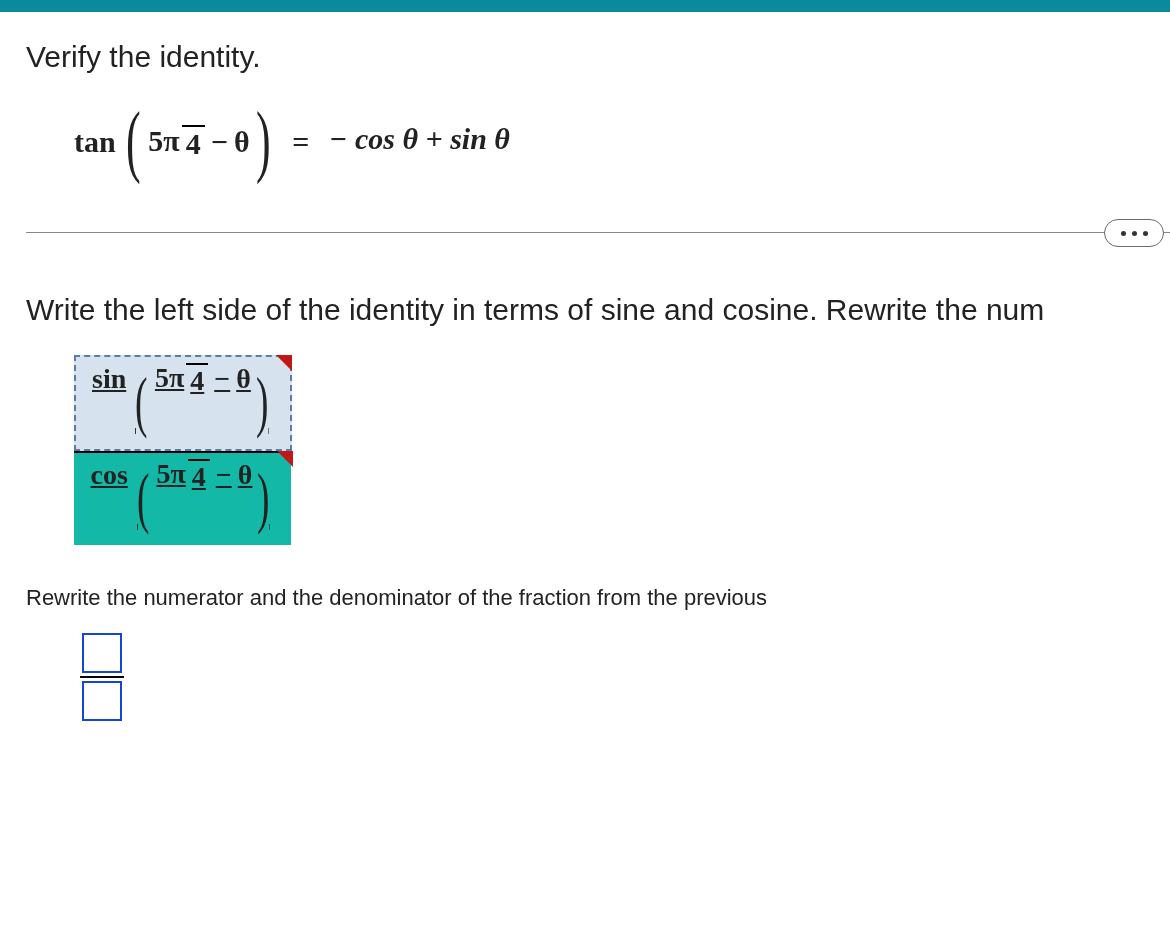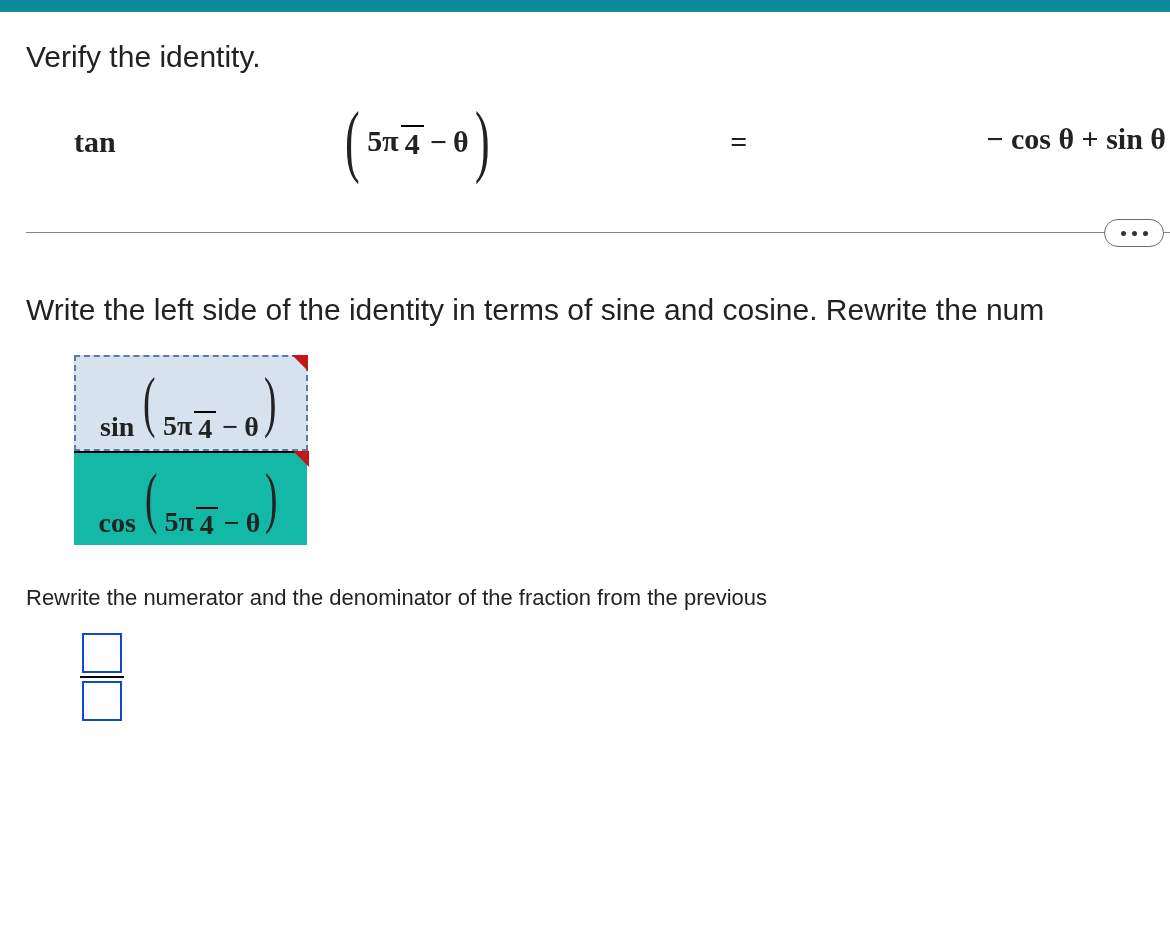--- a/index.html
+++ b/index.html
@@ -4,43 +4,43 @@
 <style>
   html,body{margin:0;padding:0;background:#fff;font-family:Arial,Helvetica,sans-serif;color:#222;}
   .page{width:1170px;height:940px;position:relative;overflow:hidden;border-bottom:5px solid #0ea5e9;}
   .topbar{height:12px;background:#0a8a9a;}
   .content{padding:28px 0 0 26px;}
   .instr{font-size:30px;margin-bottom:28px;}
   .instr2{font-size:30px;margin:60px 14px 28px 0;white-space:nowrap;}
   .instr3{font-size:22px;margin:40px 0 22px 0;white-space:nowrap;}
 
   
-  .eq-row{display:flex;align-items:center;margin-left:48px;font-size:30px;font-weight:bold;justify-content:space-between;}
+  .eq-row{display:flex;align-items:center;margin-left:48px;font-size:30px;font-weight:bold;}
   .tan-lbl{margin-right:4px;}
   .paren{display:inline-block;font-size:80px;font-weight:normal;line-height:80px;transform:scaleX(0.55);position:relative;top:-2px;}
   .vfrac{display:inline-flex;flex-direction:row;align-items:center;line-height:1;}
   .vfrac .num{padding:0 2px 2px 2px;}
   .vfrac .den{border-top:2px solid #000;padding:2px 4px 0 4px;}
   .argwrap{display:inline-flex;align-items:center;}
   .inner{display:inline-flex;align-items:center;}
   .minus{margin:0 6px;}
   .equals{margin:0 16px;font-weight:normal;}
-  .rhsfrac{display:inline-flex;flex-direction:column;align-items:center;}
+  .rhsfrac{display:inline-flex;flex-direction:column;align-items:center;font-style:italic;}
   .rhsfrac .top{padding:0 4px 6px 4px;}
   .rhsfrac .bot{border-top:2px solid #000;padding:6px 4px 0 4px;}
 
   
   .divider{position:relative;border-top:1px solid #888;margin:50px 0 0 0;}
   .more{position:absolute;right:6px;top:-14px;width:58px;height:26px;border:1px solid #6b6b6b;border-radius:14px;background:#fff;display:flex;align-items:center;justify-content:center;gap:6px;}
   .more .dot{width:5px;height:5px;border-radius:50%;background:#333;}
 
   
   .answer{margin-left:48px;display:inline-block;}
   .ans-stack{display:flex;flex-direction:column;align-items:center;}
-  .ans-cell{display:flex;align-items:flex-end;font-size:28px;font-weight:bold;padding:6px 24px;position:relative;}
+  .ans-cell{display:flex;align-items:flex-start;font-size:28px;font-weight:bold;padding:6px 16px;position:relative;text-decoration:underline;}
   .ans-top{background:#d6e2ee;border:2px dashed #5a7ca6;}
   .ans-bot{background:#14b8a6;position:relative;}
   .frule{border-top:2.5px solid #000;width:100%;}
   .tri{position:absolute;top:-2px;right:-2px;width:0;height:0;border-left:16px solid transparent;border-top:16px solid #c21717;}
   .ans-cell .lbl{margin-right:4px;}
   .ans-cell .paren{font-size:68px;}
 
   
   .blankfrac{margin-left:54px;display:flex;flex-direction:column;align-items:center;width:44px;}
   .blankbox{width:36px;height:36px;border:2px solid #1446d6;background:#fff;}

